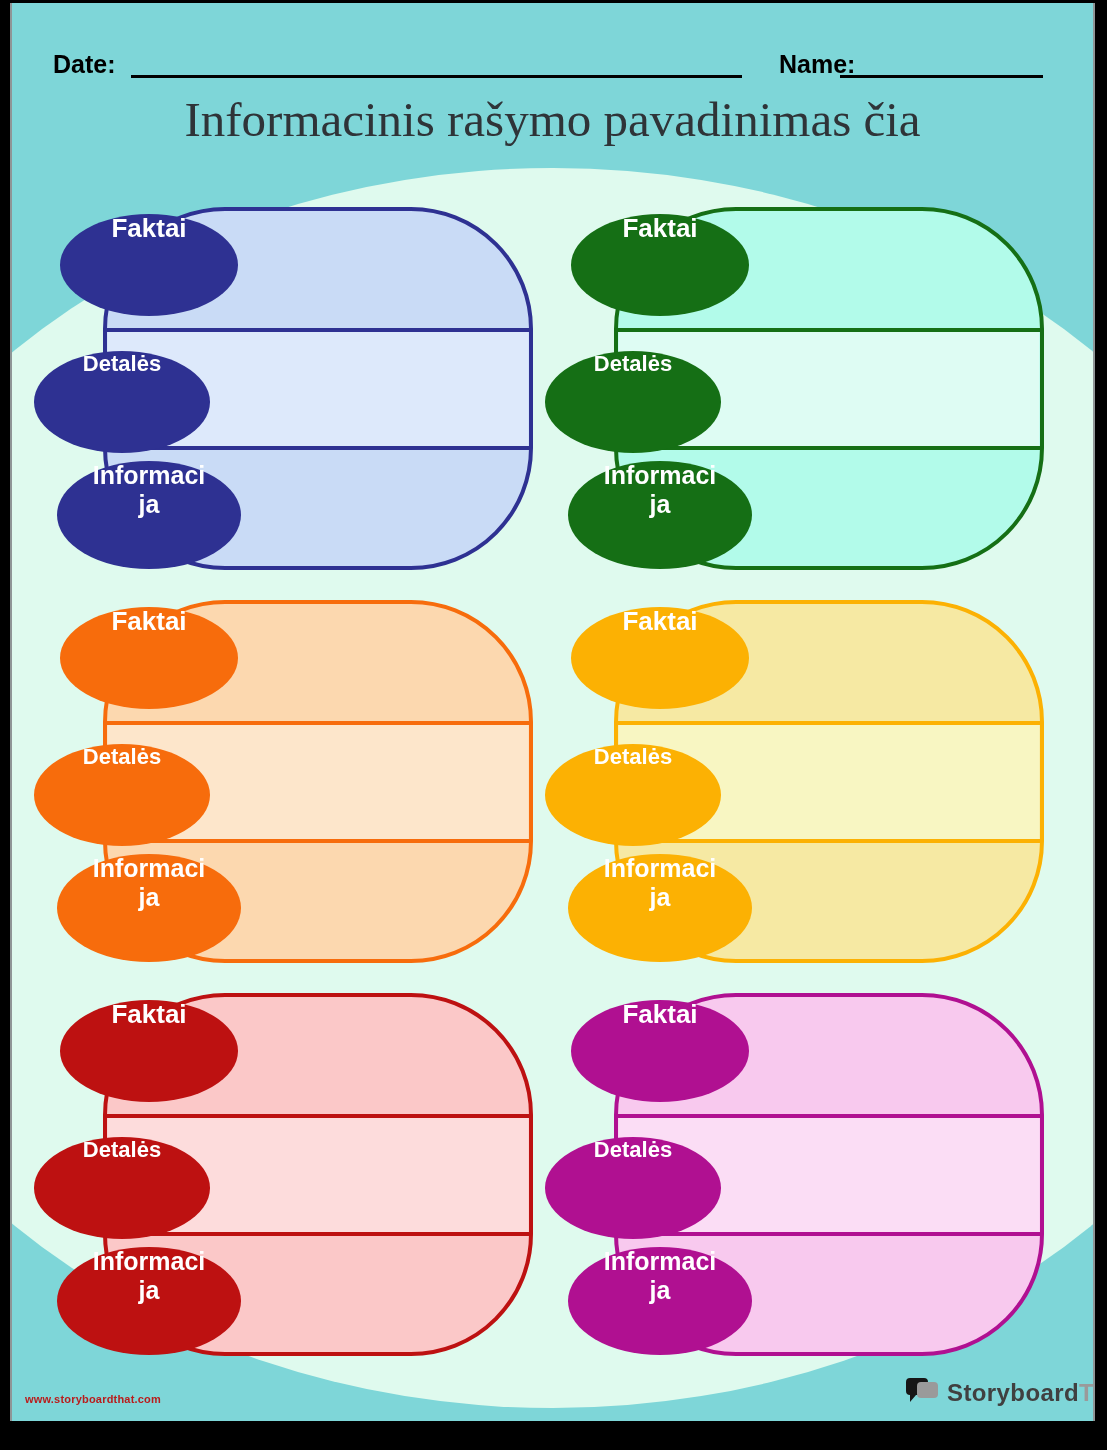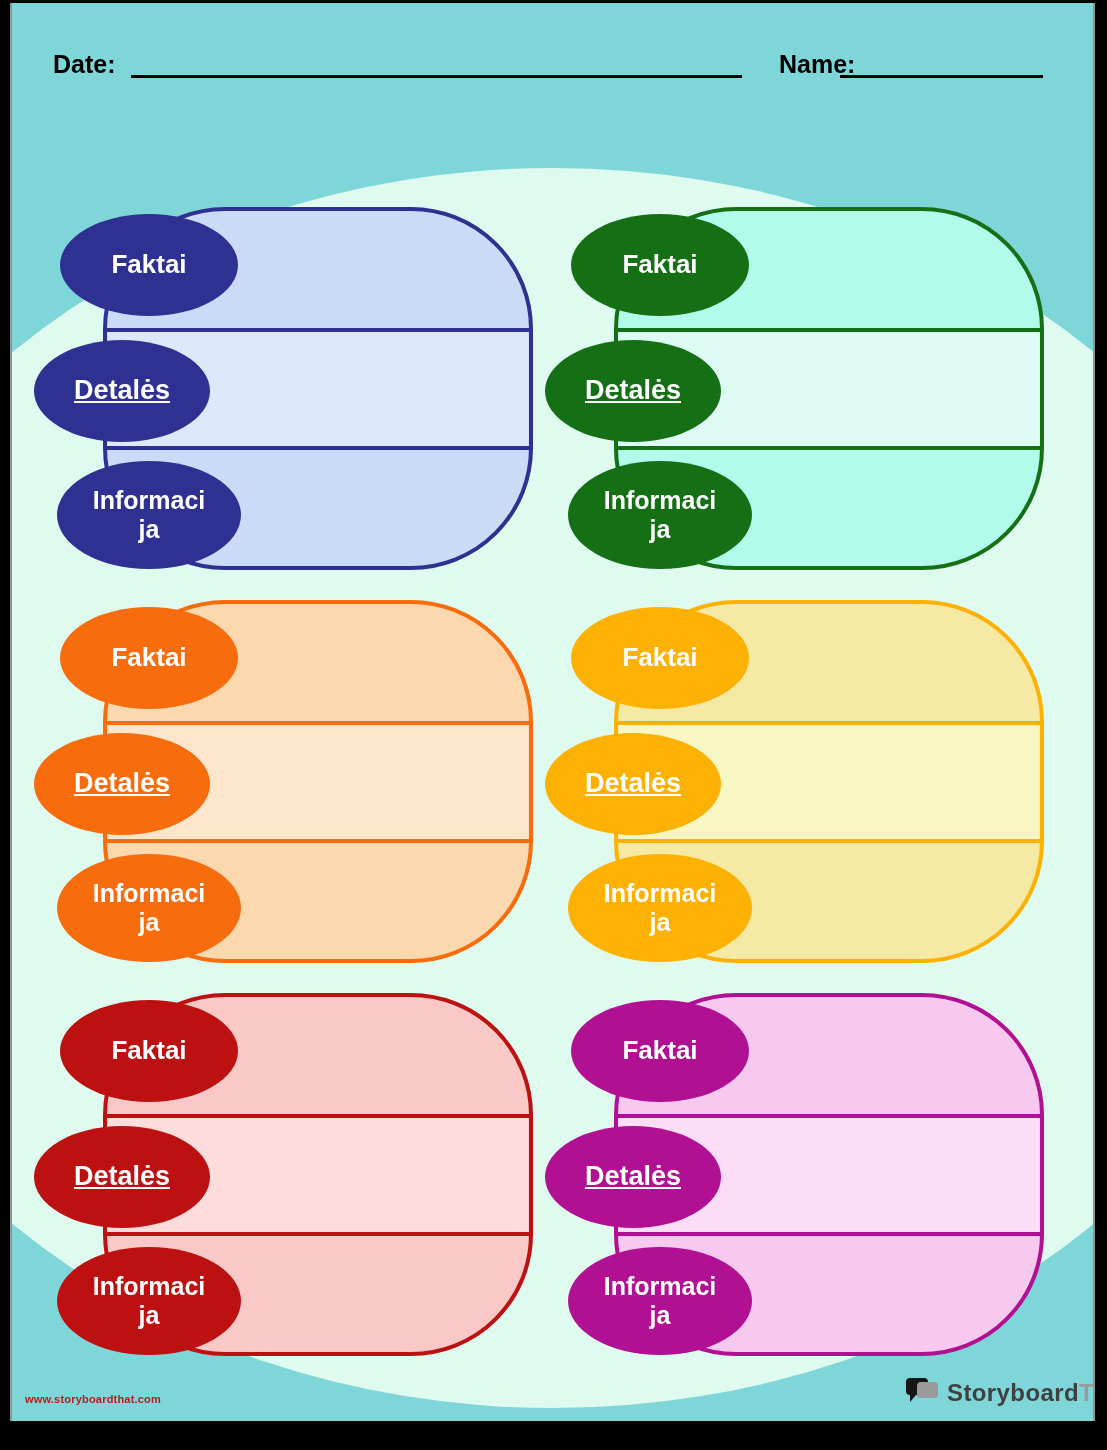--- a/index.html
+++ b/index.html
@@ -50,27 +50,27 @@
   .panel svg{position:absolute;left:0;top:0;overflow:visible;}
   .panel .outer{fill:var(--fill);stroke:var(--c);stroke-width:4px;}
   .panel .mid{fill:var(--fill-light);}
   .panel .divider{stroke:var(--c);stroke-width:4px;}
   .bubble{
     position:absolute;
     background:var(--c);
     border-radius:50%;
     color:#fff;
     font-weight:bold;
-    display:flex;align-items:center;justify-content:center;
+    display:flex;justify-content:center;
     text-align:center;
     white-space:pre-line;
     line-height:1.15;
   }
   .b-faktai{left:-43px;top:7px;width:178px;height:102px;font-size:26px;}
-  .b-detales{left:-69px;top:133px;width:176px;height:102px;font-size:27px;text-decoration:underline;}
+  .b-detales{left:-69px;top:144px;width:176px;height:102px;font-size:22px;}
   .b-informacija{left:-46px;top:254px;width:184px;height:108px;font-size:25px;}
   
   .website{
     position:absolute;left:13px;bottom:16px;
     font-size:11px;font-weight:bold;color:#b91c1c;
     letter-spacing:0.2px;
   }
   .logo{
     position:absolute;left:894px;bottom:14px;
     display:flex;align-items:center;gap:7px;
@@ -83,20 +83,21 @@
 <body>
 
 <div class="page">
 
   <div class="backdrop-ellipse"></div>
 
   <div class="hdr-label name-label">Date:</div>
   <div class="fill-line name-line"></div>
   <div class="hdr-label date-label">Name:</div>
   <div class="fill-line date-line"></div>
+  <div class="title">Informacinis rašymo pavadinimas čia</div>
 
   <div class="panel" style="left: 91px; top: 204px; --c: #2E3192; --fill: #C9DBF6; --fill-light: #DDE9FB;">
     <svg width="430" height="363">
       <rect class="outer" x="2" y="2" width="426" height="359" rx="120" ry="120"></rect>
       <rect class="mid" x="4.5" y="125" width="421" height="114"></rect>
       <line class="divider" x1="2" y1="123" x2="428" y2="123"></line>
       <line class="divider" x1="2" y1="241" x2="428" y2="241"></line>
     </svg>
     <div class="bubble b-faktai"><span>Faktai</span></div>
     <div class="bubble b-detales"><span>Detalės</span></div>

